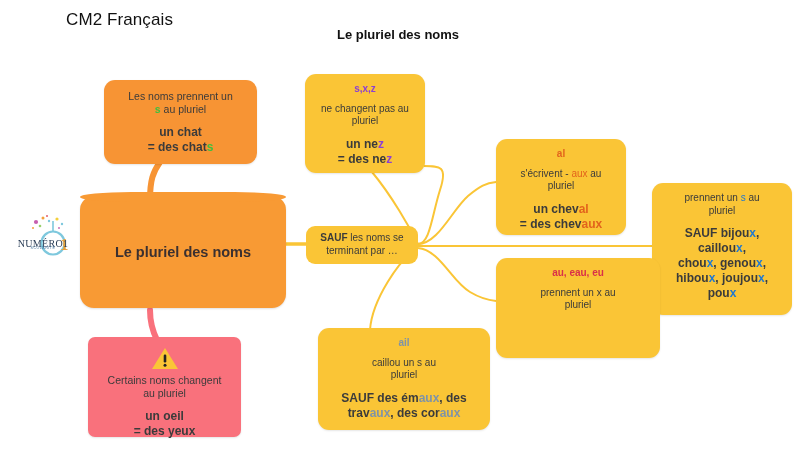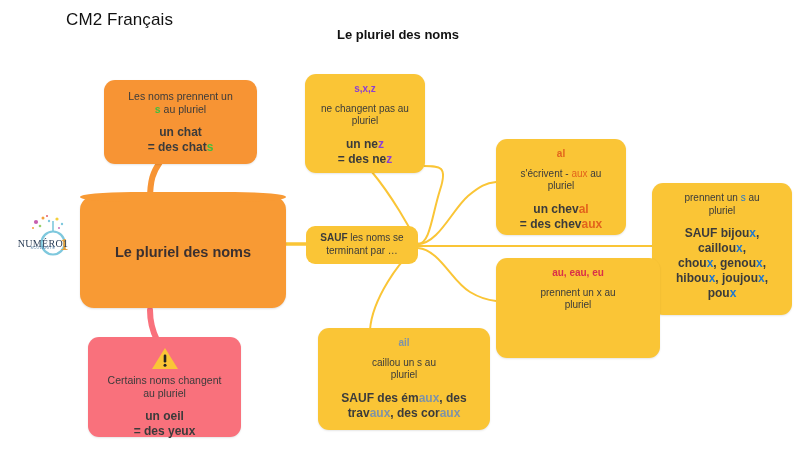--- a/index.html
+++ b/index.html
@@ -54,20 +54,21 @@
     font-size: 10.5px;
     padding: 10px 9px 11px 9px;
     box-shadow: 0 1px 2px rgba(0,0,0,.10);
   }
   
   .pink {
     background: #F9717C;
     font-size: 10.5px;
     padding: 8px 9px 22px 9px;
     box-shadow: 0 1px 2px rgba(0,0,0,.10);
+    border-radius: 7px;
   }
   
   .yellow {
     background: #FAC536;
     font-size: 10px;
     padding: 9px 8px 10px 8px;
     box-shadow: 0 1px 2px rgba(0,0,0,.10);
   }
   .connector-node {
     background: #FAC536;

